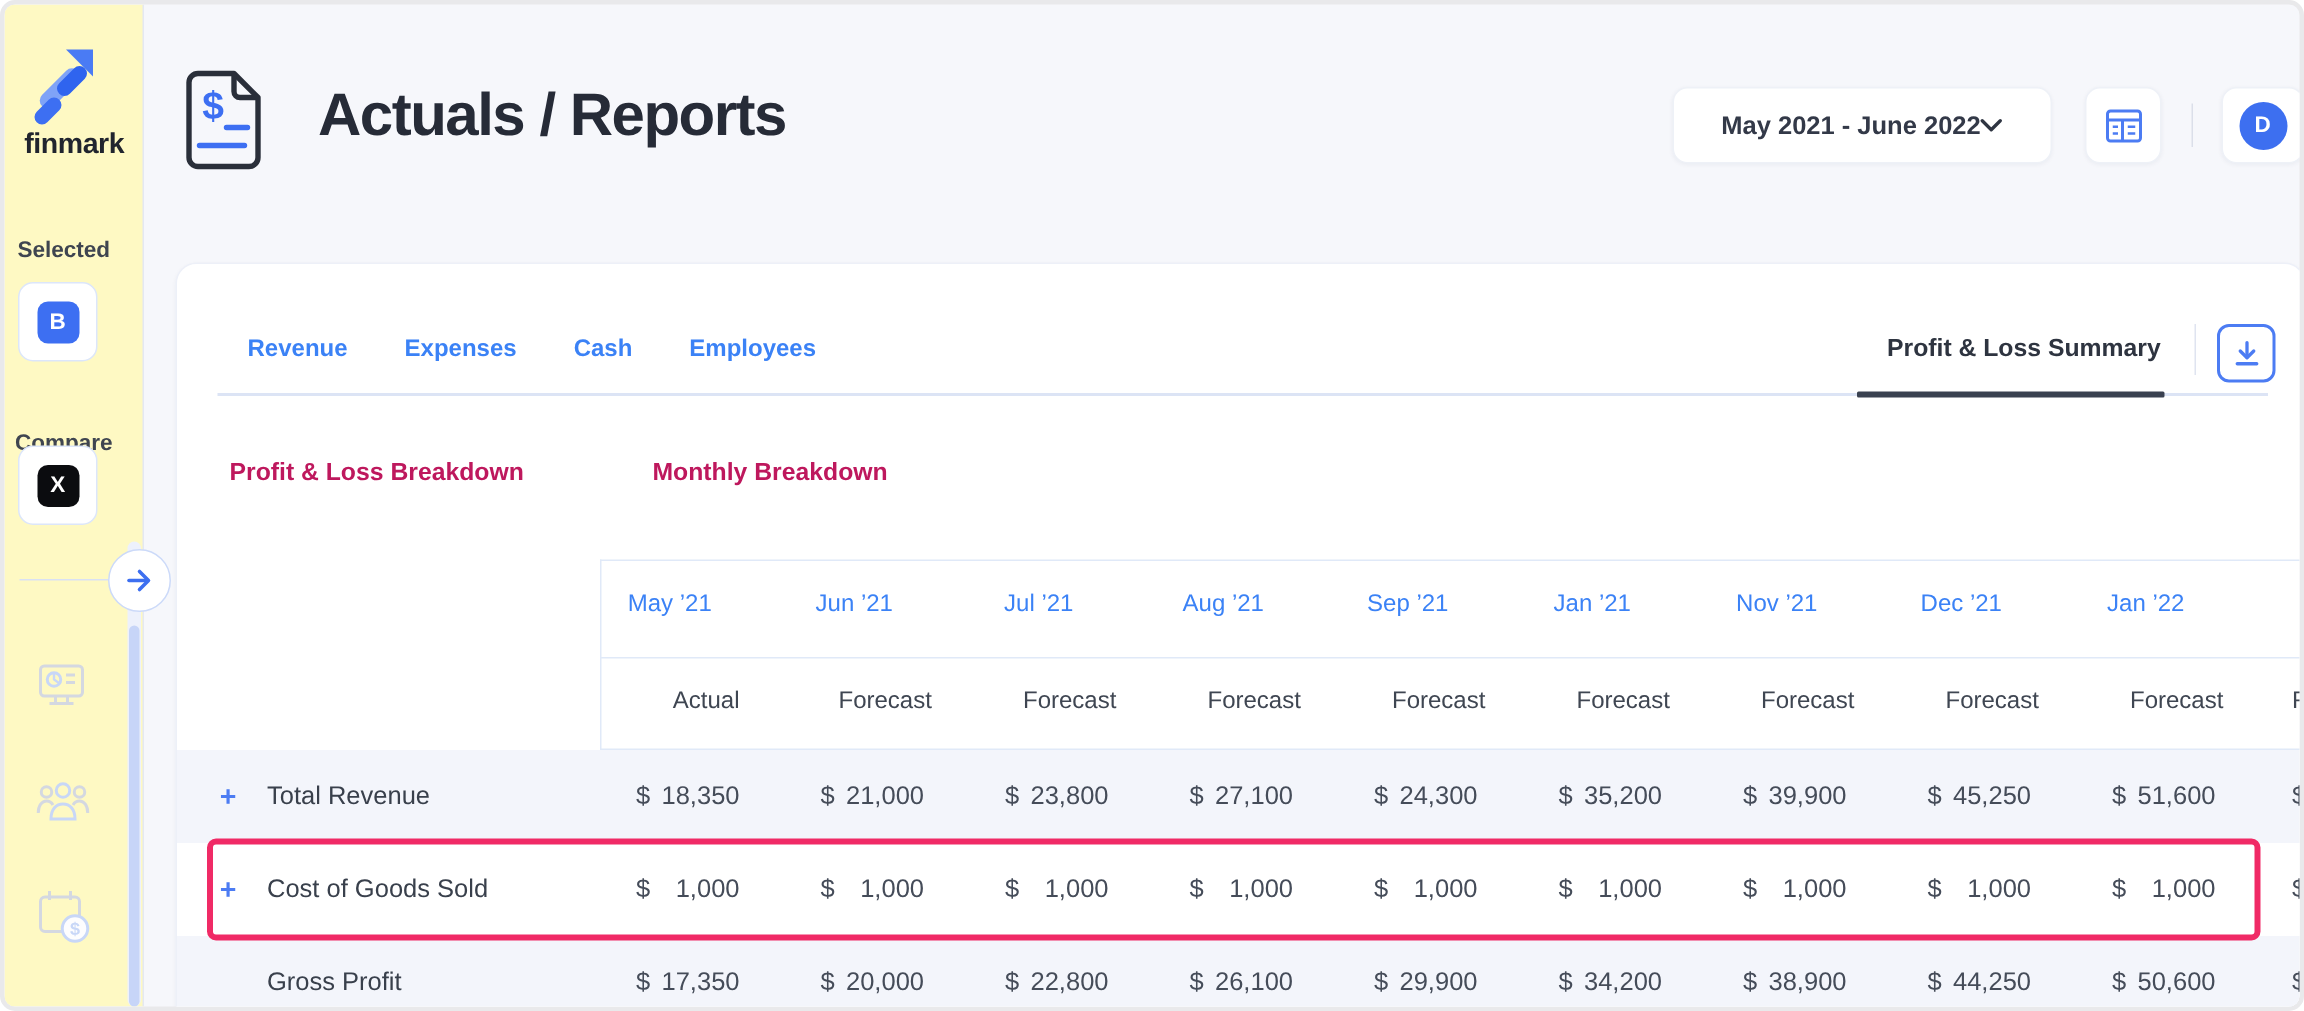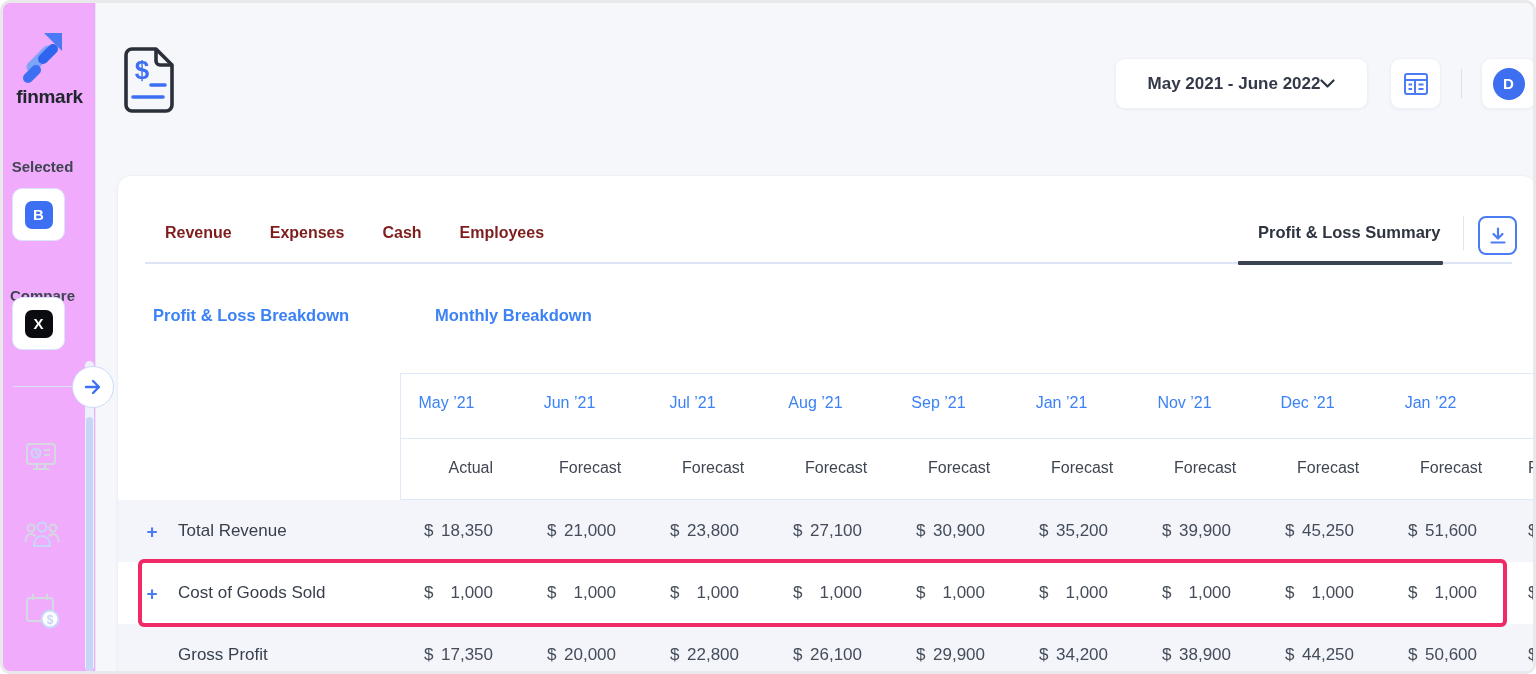--- a/index.html
+++ b/index.html
@@ -1,21 +1,21 @@
 <!DOCTYPE html>
 <html><head>
 <meta charset="utf-8">
 <style>
   * { box-sizing: border-box; margin: 0; padding: 0; }
   html,body { width:1536px; height:674px; font-family:"Liberation Sans", sans-serif; }
   .frame { position:relative; width:1536px; height:674px; background:#f6f7fb;
            border:3px solid #e9e9eb; border-radius:10px; overflow:hidden; }
 
   
-  .sidebar { position:absolute; left:0; top:0; bottom:0; width:93px; background:#f0abfc;
+  .sidebar { position:absolute; left:0; top:0; bottom:0; width:93px; background:#fef9c3;
              border-right:1px solid #e4e8f2; z-index:4; }
   .brand-logo { position:absolute; left:14px; top:24px; }
   .brand-name { position:absolute; top:83px; left:0; width:93px; text-align:center;
                 font-size:19px; font-weight:800; color:#21252e; letter-spacing:-0.3px; }
   .side-label { position:absolute; left:0; width:79px; text-align:center;
                 font-size:15px; font-weight:600; color:#3f4550; }
   .lbl-selected { top:155px; }
   .lbl-compare { top:263px;margin-top:21px; }
   .badge-box { position:absolute; left:9px; width:53px; height:53px; background:#fff;
                border:1px solid #dce6fa; border-radius:10px; display:flex;
@@ -53,32 +53,32 @@
   .hdr-divider { position:absolute; left:1365px; top:66px; width:1px; height:29px; background:#dbdfe9; }
   .avatar-btn { left:1385px; top:55px; width:55px; height:51px; }
   .avatar-circle { width:32px; height:32px; border-radius:50%; background:#3d6ff0; color:#fff;
                    font-size:15px; font-weight:700; display:flex; align-items:center; justify-content:center; }
 
   
   .card { position:absolute; left:21px; top:172px; width:1420px; height:520px; background:#fff;
           border:1px solid #edf0f8; border-radius:14px; overflow:hidden;
           box-shadow:0 1px 3px rgba(25,39,80,0.04); }
   .tabs-left { position:absolute; left:47px; top:48px; display:flex; gap:38px; }
-  .tab { font-size:16px; font-weight:600; color:#7f1d1d; cursor:pointer; }
+  .tab { font-size:16px; font-weight:600; color:#3b82f6; cursor:pointer; }
   .pls-tab { position:absolute; left:1140px; top:47px; font-size:16.5px; font-weight:700;
              color:#2e3440; cursor:pointer; }
   .tab-divider { position:absolute; left:1345px; top:40px; width:1px; height:34px; background:#dfe4f0; }
   .dl-btn { position:absolute; left:1360px; top:40px; width:39px; height:39px; background:#fff;
             border:2px solid #4c7cf3; border-radius:8px; display:flex; align-items:center;
             justify-content:center; cursor:pointer; }
   .tabs-underline { position:absolute; left:27px; top:86px; width:1367px; height:2px; background:#dce4f5; }
   .active-underline { position:absolute; left:1120px; top:85px; width:205px; height:4px;
                       background:#3a4150; border-radius:1px; }
 
-  .section-hdr { position:absolute; top:130px; font-size:16.5px; font-weight:700; color:#3b82f6; }
+  .section-hdr { position:absolute; top:130px; font-size:16.5px; font-weight:700; color:#be185d; }
   .hdr-rows { left:35px; }
   .hdr-cols { left:317px; }
 
   .hline { position:absolute; left:282px; right:0; height:1px; background:#e0e9f8; }
   .line-a { top:197px; } .line-b { top:262px; } .line-c { top:323px; }
   .vline { position:absolute; left:282px; top:197px; width:1px; height:127px; background:#e0e9f8; }
 
   .grid-row { display:grid; grid-template-columns:282px repeat(9,123px) 123px; }
   .month-row { position:absolute; left:0; top:218px; width:1512px; }
   .type-row  { position:absolute; left:0; top:283px; width:1512px; }
@@ -177,20 +177,21 @@
   <div class="main">
     <div class="doc-icon">
       <svg width="60" height="70" viewBox="0 0 60 70" fill="none">
         <path d="M14 4 h24 l16 16 v40 a6 6 0 0 1 -6 6 H14 a6 6 0 0 1 -6 -6 V10 a6 6 0 0 1 6 -6 z" stroke="#2a2f3a" stroke-width="3.6" stroke-linejoin="round"></path>
         <path d="M38 4 v12 a4 4 0 0 0 4 4 h12" stroke="#2a2f3a" stroke-width="3.6" stroke-linejoin="round"></path>
         <text x="24" y="34" text-anchor="middle" font-size="26" font-weight="bold" fill="#3d6ff2">$</text>
         <line x1="33" y1="40" x2="47" y2="40" stroke="#3d6ff2" stroke-width="3.6" stroke-linecap="round"></line>
         <line x1="15" y1="52" x2="45" y2="52" stroke="#3d6ff2" stroke-width="3.6" stroke-linecap="round"></line>
       </svg>
     </div>
+    <div class="page-title">Actuals / Reports</div>
 
     <div class="chrome-btn range-btn">
       <span>May 2021 - June 2022</span>
       <svg width="15" height="10" viewBox="0 0 15 10">
         <polyline points="1.5,1.5 7.5,7.5 13.5,1.5" stroke="#2f3542" stroke-width="2.2" fill="none" stroke-linecap="round" stroke-linejoin="round"></polyline>
       </svg>
     </div>
 
     <div class="chrome-btn table-btn">
       <svg width="28" height="26" viewBox="0 0 28 26" fill="none">
@@ -288,21 +289,21 @@
             </div>
             <div class="cell val">
               <div class="val-inner">
                 <div class="cur">$</div>
                 <div class="num">27,100</div>
               </div>
             </div>
             <div class="cell val">
               <div class="val-inner">
                 <div class="cur">$</div>
-                <div class="num">30,900</div>
+                <div class="num">24,300</div>
               </div>
             </div>
             <div class="cell val">
               <div class="val-inner">
                 <div class="cur">$</div>
                 <div class="num">35,200</div>
               </div>
             </div>
             <div class="cell val">
               <div class="val-inner">

